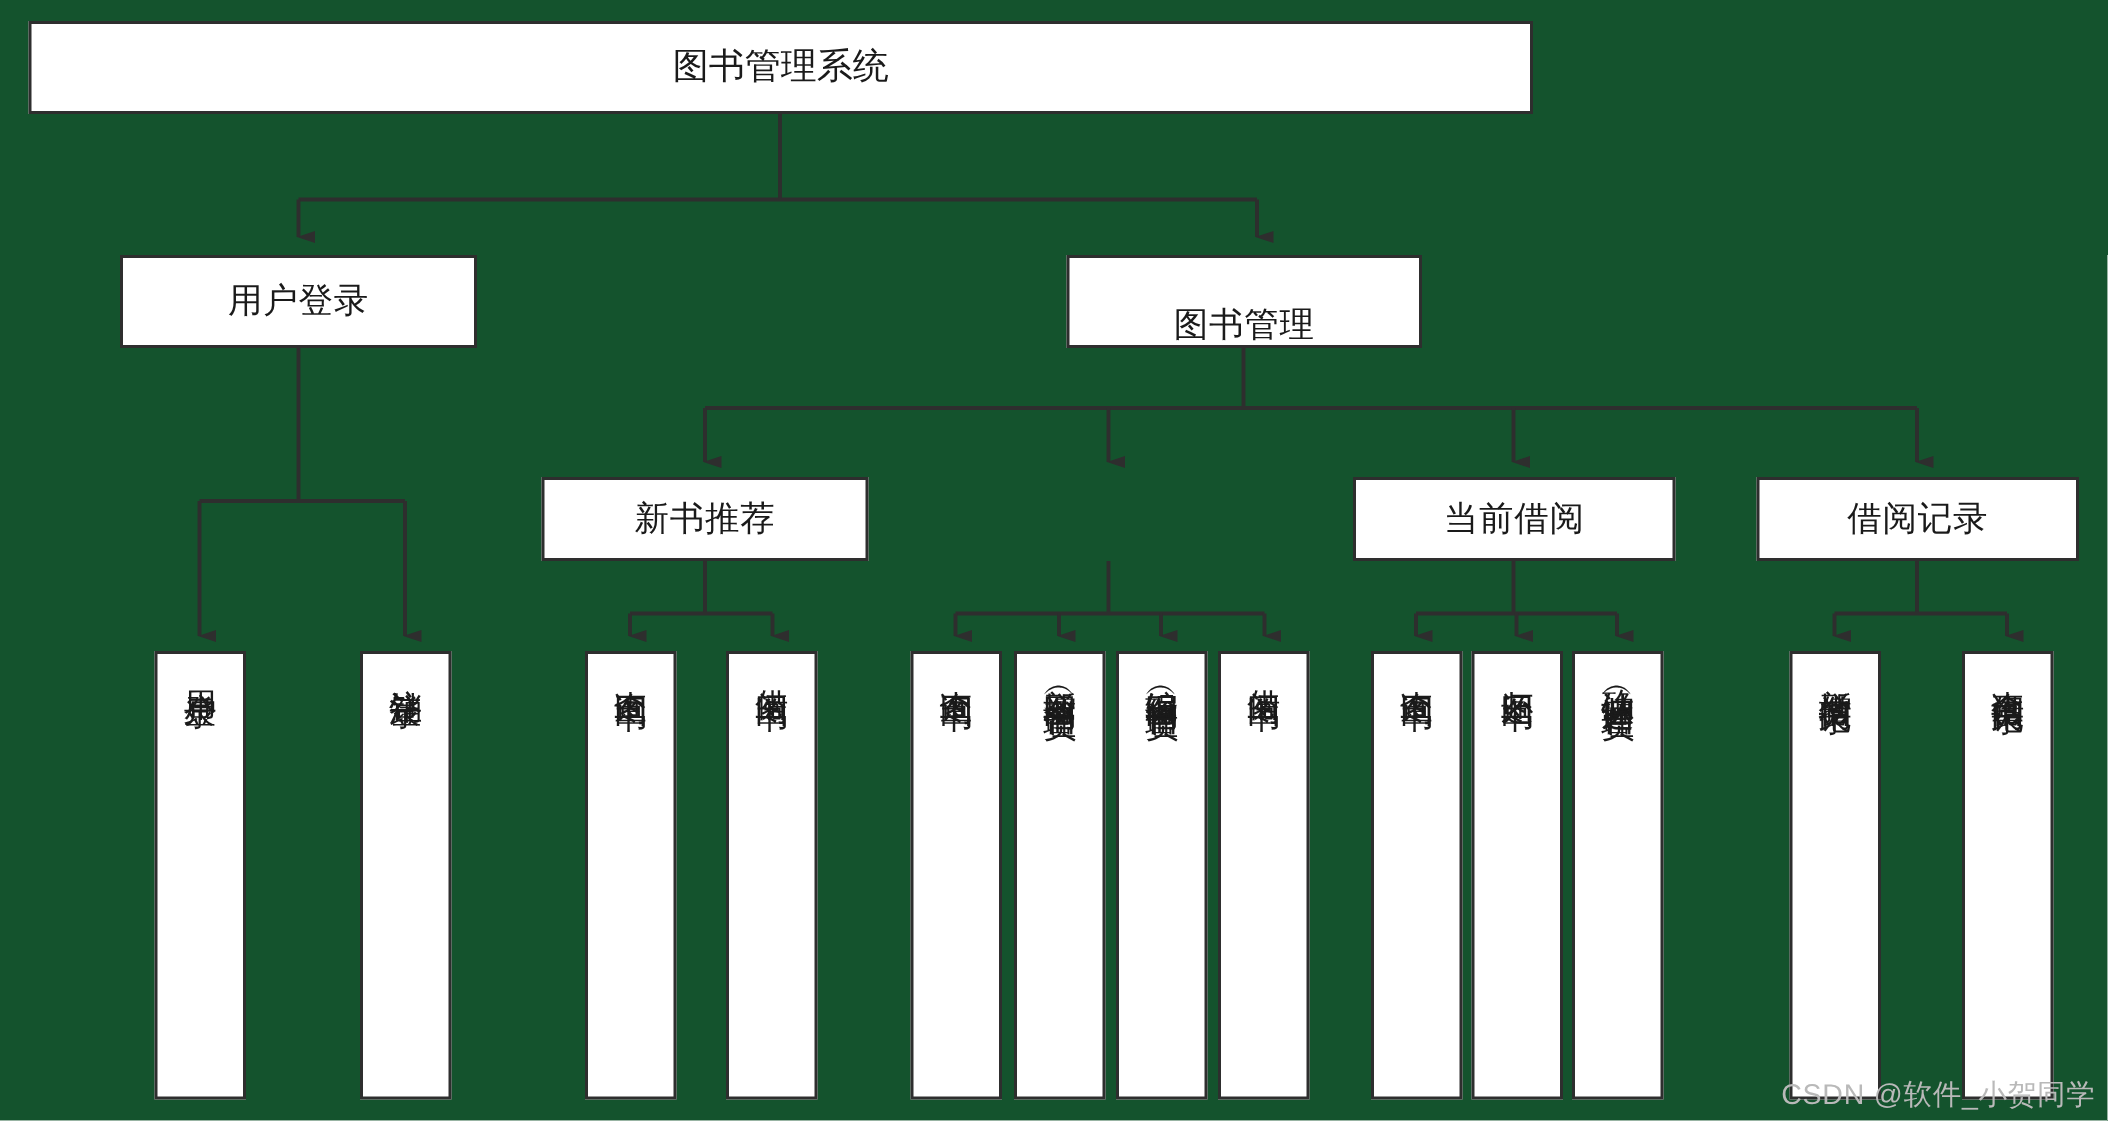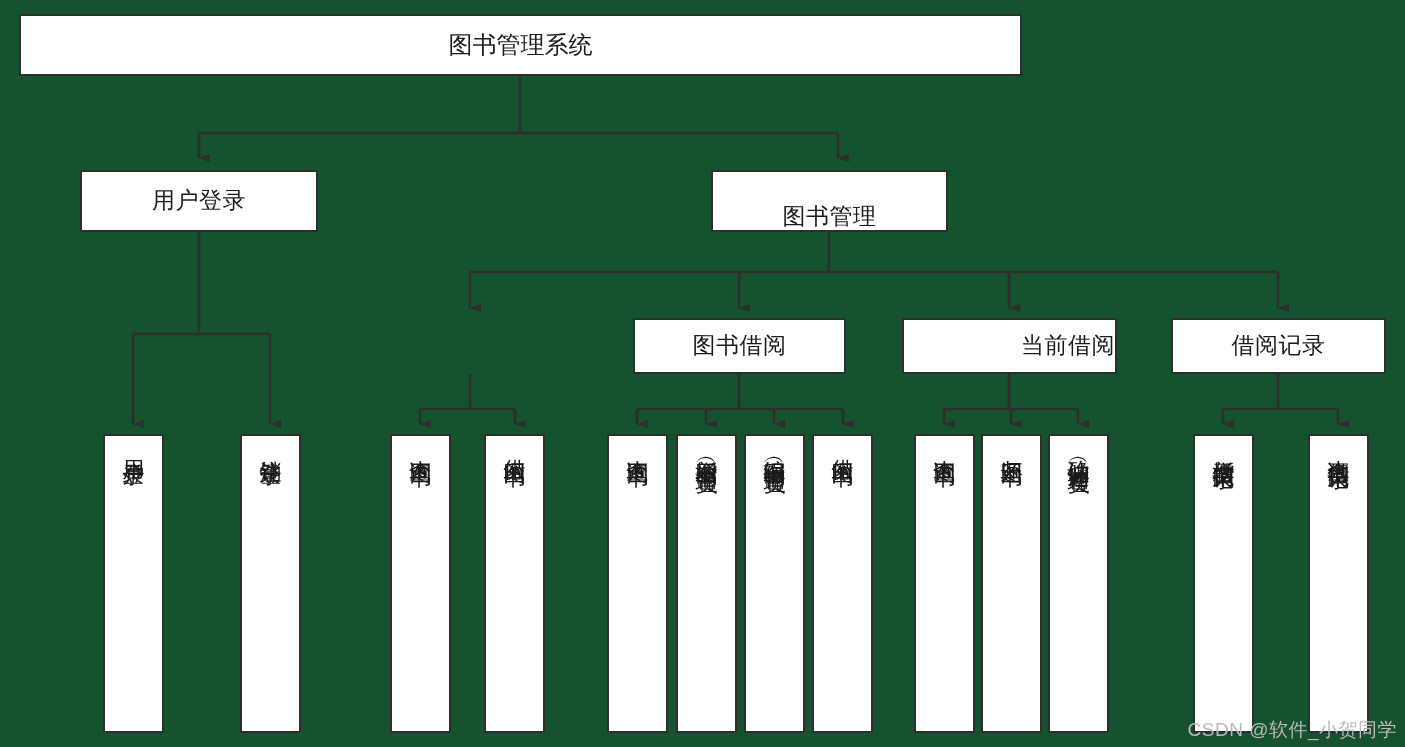--- a/index.html
+++ b/index.html
@@ -128,24 +128,24 @@
     <span>图书管理系统</span>
   </div>
 
   <div class="node h" style="left:80px; top:170px; width:238px; height:62px;">
     <span>用户登录</span>
   </div>
   <div class="node h" style="left:711px; top:170px; width:237px; height:62px;align-items:flex-end;">
     <span>图书管理</span>
   </div>
 
-  <div class="node h" style="left:633px; top:318px; width:213px; height:56px;">
-    <span>图书借阅</span>
+  <div class="node h" style="left:361px; top:318px; width:218px; height:56px;">
+    <span>新书推荐</span>
   </div>
-  <div class="node h" style="left:902px; top:318px; width:215px; height:56px;justify-content:flex-end;">
+  <div class="node h" style="left:902px; top:318px; width:215px; height:56px;">
     <span>当前借阅</span>
   </div>
   <div class="node h" style="left:1171px; top:318px; width:215px; height:56px;text-align:center;">
     <span>借阅记录</span>
   </div>
 
   <div class="node v" style="left:103px; top:434px; width:61px; height:299px;">
     <span class="vtext">用户登录</span>
   </div>
   <div class="node v" style="left:240px; top:434px; width:61px; height:299px;">

